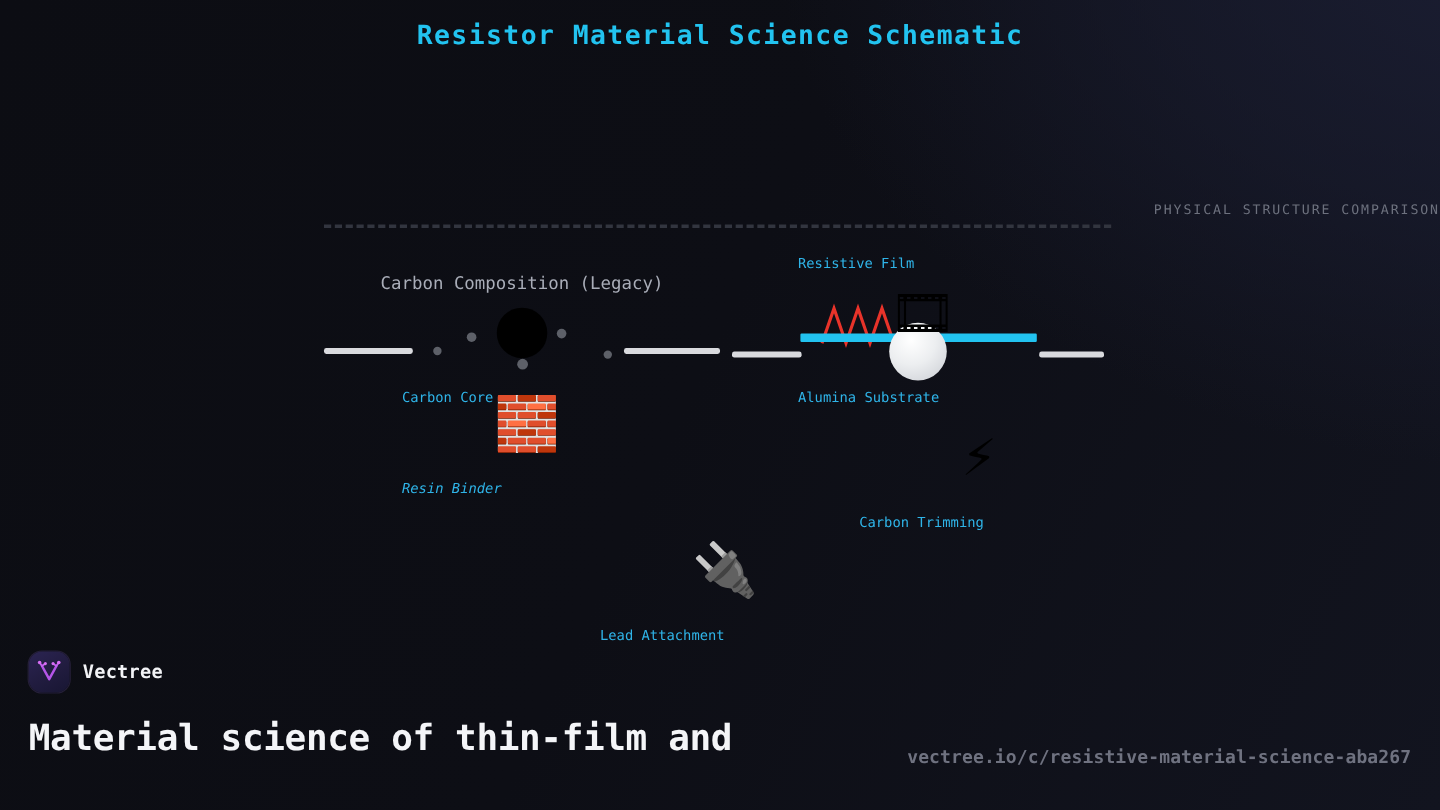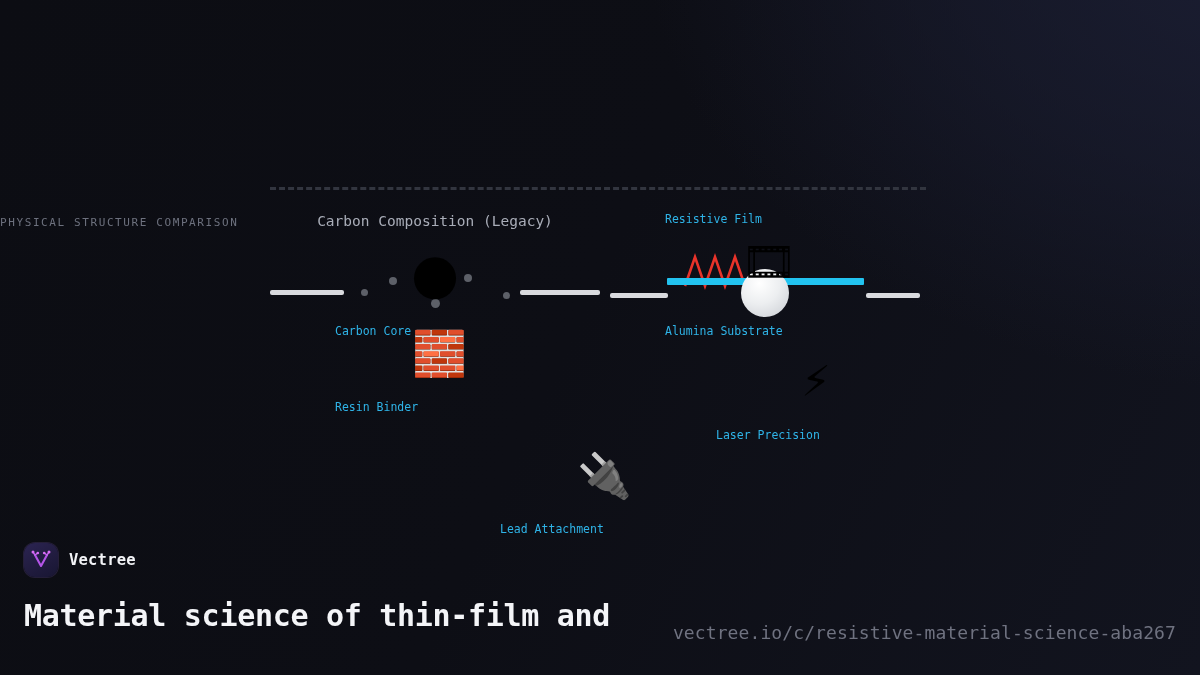--- a/index.html
+++ b/index.html
@@ -21,37 +21,36 @@
   .deck-title {
     position:absolute; left:0; top:18px; width:1200px;
     text-align:center;
     font-size:22px; font-weight:bold; letter-spacing:1.2px;
     color:#22c3f0;
   }
 
   
   .section-label {
     position:absolute; left:0; top:168px; width:1200px;
-    text-align:left;
+    text-align:right;
     font-size:11px; letter-spacing:1.6px;
     color:#6d717e;
-    margin-top:48px;
   }
   .section-rule {
     position:absolute; left:270px; top:187px; width:656px; height:0;
     border-top:3px dashed #32353f;
   }
 
   
   .col-head {
     position:absolute; top:213px;
     font-size:14.5px; color:#a9adb8; text-align:center;
     white-space:nowrap;
   }
-  .col-head.left  { left:235px; width:400px; }
+  .col-head.left  { left:235px; width:400px;margin-top:16px; }
   .col-head.right { left:565px; width:400px; }
 
   
   .lead {
     position:absolute; height:5px; border-radius:2px;
     background:#d9dade;
   }
   .dot {
     position:absolute; border-radius:50%;
     background:#5d6068;
@@ -95,46 +94,48 @@
     font-size:15.5px; font-weight:bold; color:#f2f3f6; letter-spacing:0.2px;text-align:right;
   }
   .headline {
     position:absolute; left:24px; top:580px; width:760px;
     font-size:30px; font-weight:bold; color:#f4f5f8;
     line-height:1.08; letter-spacing:-0.3px;margin-top:20px;
   }
   .headline span { display:block; }
   .perma {
     position:absolute; right:24px; top:622px;
-    font-size:18px; color:#6f7280; letter-spacing:0.1px;
+    font-size:15px; color:#6f7280; letter-spacing:0.1px;
+    font-weight:bold;
   }
 </style>
 </head>
 <body>
 
 <div id="root">
 
+  <div class="deck-title">Resistor Material Science Schematic</div>
 
   <div class="section-label">PHYSICAL STRUCTURE COMPARISON</div>
   <div class="section-rule"></div>
 
   <div class="col-head left">Carbon Composition (Legacy)</div>
 
   <div class="lead" style="left:270px; top:290px; width:74px;"></div>
   <div class="dot" style="left:361px; top:289px; width:7px; height:7px;"></div>
   <div class="dot" style="left:389px; top:277px; width:8px; height:8px;"></div>
   <div class="dot" style="left:431px; top:299px; width:9px; height:9px;"></div>
   <div class="dot" style="left:464px; top:274px; width:8px; height:8px;"></div>
   <div class="dot" style="left:503px; top:292px; width:7px; height:7px;"></div>
 
   <div class="emoji" style="left:410px; top:255px; width:50px; font-size:48px;">🌑</div>
   <div class="part-label" style="left:335px; top:324px; width:200px;">Carbon Core</div>
 
   <div class="emoji" style="left:412px; top:332px; width:46px; font-size:44px;">🧱</div>
-  <div class="part-label" style="left:335px; top:400px; width:200px;">Resin Binder</div>
+  <div class="part-label" style="left:335px; top:400px; width:200px;font-style:italic;">Resin Binder</div>
 
   <div class="lead" style="left:520px; top:290px; width:80px;"></div>
 
   <div class="lead" style="left:610px; top:293px; width:58px;"></div>
 
   <svg class="zig" width="66" height="40" viewBox="0 0 66 40" style="left:683px; top:251px;">
     <polyline points="2,35 12,6 22,35 32,6 42,35 52,6 62,35" fill="none" stroke="#e8332a" stroke-width="2.6" stroke-linejoin="miter" stroke-linecap="butt"></polyline>
   </svg>
 
   <div class="film-bar" style="left:667px; top:278px; width:197px; height:7px;"></div>
@@ -142,21 +143,21 @@
   <div class="substrate" style="left:741px; top:269px; width:48px; height:48px;"></div>
 
   <div class="emoji" style="left:741px; top:240px; width:48px; font-size:44px;">🎞</div>
   <div class="part-label" style="left:665px; top:212px; width:200px;">Resistive Film</div>
 
   <div class="part-label" style="left:665px; top:324px; width:200px;">Alumina Substrate</div>
 
   <div class="lead" style="left:866px; top:293px; width:54px;"></div>
 
   <div class="emoji" style="left:794px; top:361px; width:44px; font-size:42px;">⚡</div>
-  <div class="part-label" style="left:716px; top:428px; width:200px;">Laser Precision</div>
+  <div class="part-label" style="left:716px; top:428px; width:200px;">Carbon Trimming</div>
 
   <div class="emoji" style="left:577px; top:454px; width:46px; font-size:44px;">🔌</div>
   <div class="part-label" style="left:500px; top:522px; width:200px;">Lead Attachment</div>
 
   <div class="brand-row">
     <div class="brand-logo">
       <svg width="22" height="22" viewBox="0 0 22 22">
         <path d="M5 6 L11 17 L17 6" fill="none" stroke="#b455e8" stroke-width="2.1" stroke-linecap="round" stroke-linejoin="round"></path>
         <path d="M5 6 L3.2 3.4 M5 6 L7.6 4.2" fill="none" stroke="#c563f0" stroke-width="1.5" stroke-linecap="round"></path>
         <path d="M17 6 L18.8 3.4 M17 6 L14.4 4.2" fill="none" stroke="#c563f0" stroke-width="1.5" stroke-linecap="round"></path>

